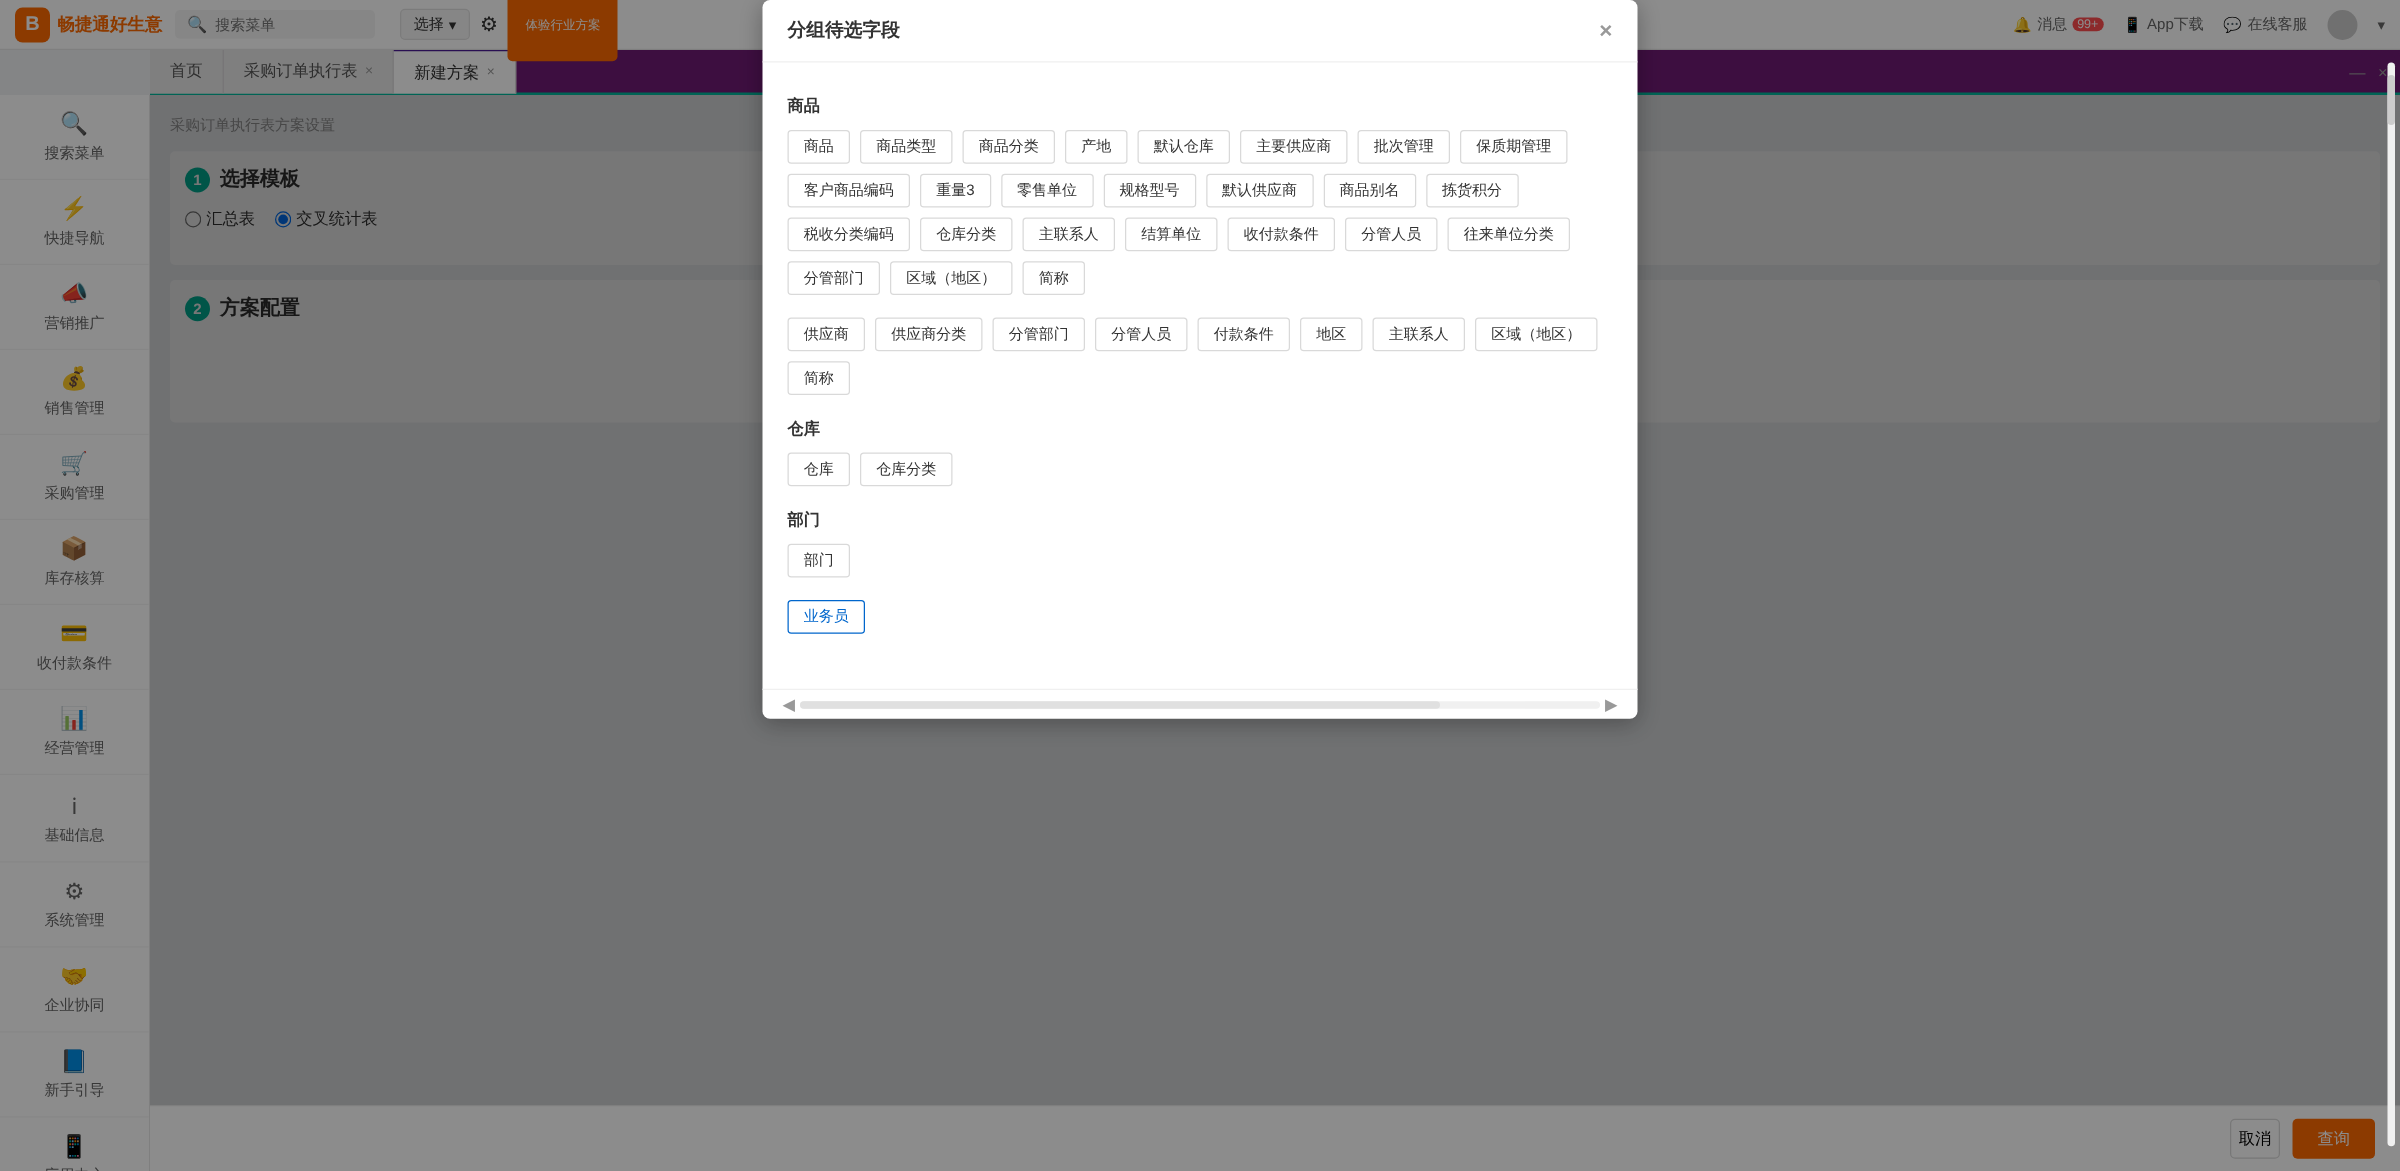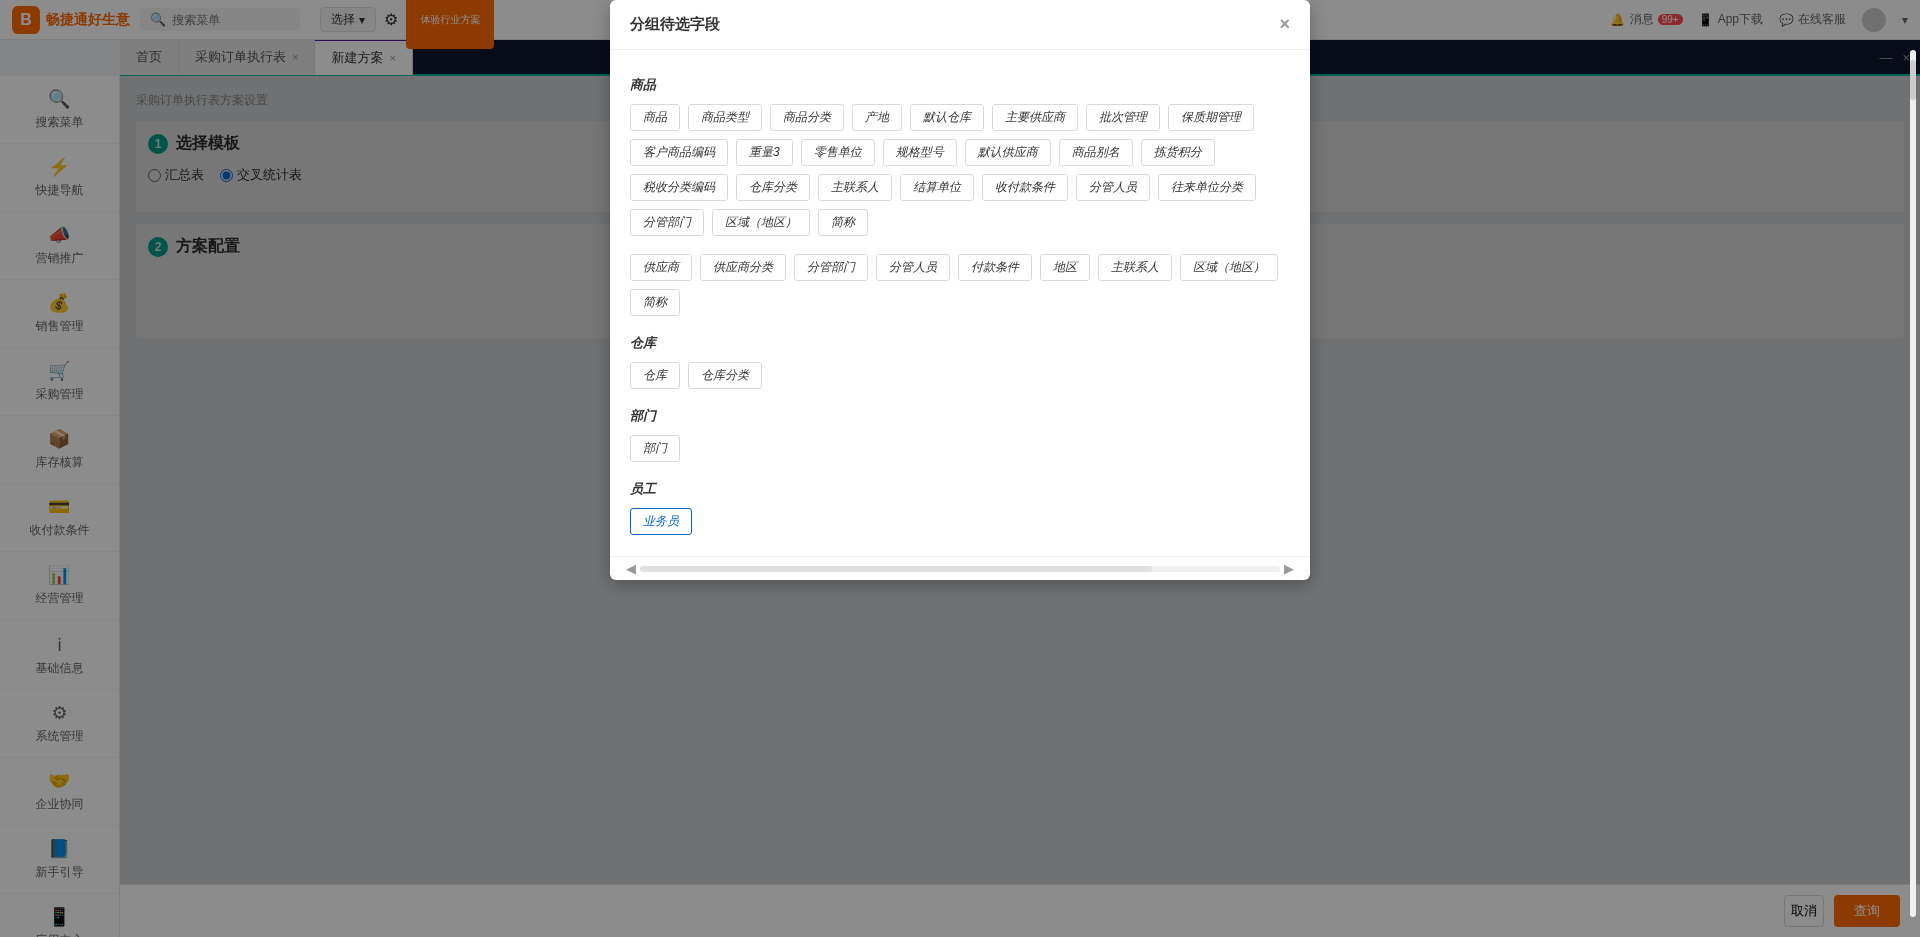--- a/index.html
+++ b/index.html
@@ -63,21 +63,21 @@
     }
     .badge {
       background: #ff4d4f; color: white; border-radius: 8px; font-size: 10px; padding: 0 4px;
     }
     .header-right-item { display: flex; align-items: center; gap: 4px; cursor: pointer; }
     .avatar { width: 24px; height: 24px; background: #ccc; border-radius: 50%; }
 
     
     .tab-bar {
       position: fixed; top: 40px; left: 120px; right: 0;
-      background: #0f172a;
+      background: #701a75;
       display: flex; align-items: center;
       height: 36px;
       z-index: 99;
       border-bottom: 2px solid #00b69b;
     }
     .tab-item {
       height: 36px;
       display: flex; align-items: center;
       padding: 0 16px;
       background: #e8e8e8;
@@ -146,21 +146,20 @@
       border-bottom: 1px solid #f0f0f0;
       font-size: 15px; font-weight: 600;
     }
     .modal-close {
       cursor: pointer; font-size: 18px; color: #999;
     }
     .modal-body {
       padding: 26px 20px;
       overflow-y: auto;
       flex: 1;
-      font-style: italic;
     }
 
     
     .field-section { margin-bottom: 18px; }
     .section-title {
       font-size: 13px; font-weight: 600; color: #333;
       margin-bottom: 10px;
     }
     .field-tags {
       display: flex; flex-wrap: wrap; gap: 8px;
@@ -428,21 +427,20 @@
       </div>
 
       <div class="field-section">
         <div class="section-title">部门</div>
         <div class="field-tags">
           <span class="field-tag">部门</span>
         </div>
       </div>
 
       <div class="field-section">
-        <div class="section-title">员工</div>
         <div class="field-tags">
           <span class="field-tag" style="color:#0066cc;border-color:#0066cc;">业务员</span>
         </div>
       </div>
 
     </div>
 
     <div style="position:absolute;right:4px;top:50px;bottom:20px;width:6px;background:#f0f0f0;border-radius:3px;">
       <div style="width:6px;height:40px;background:#ccc;border-radius:3px;position:absolute;top:10px;"></div>
     </div>

